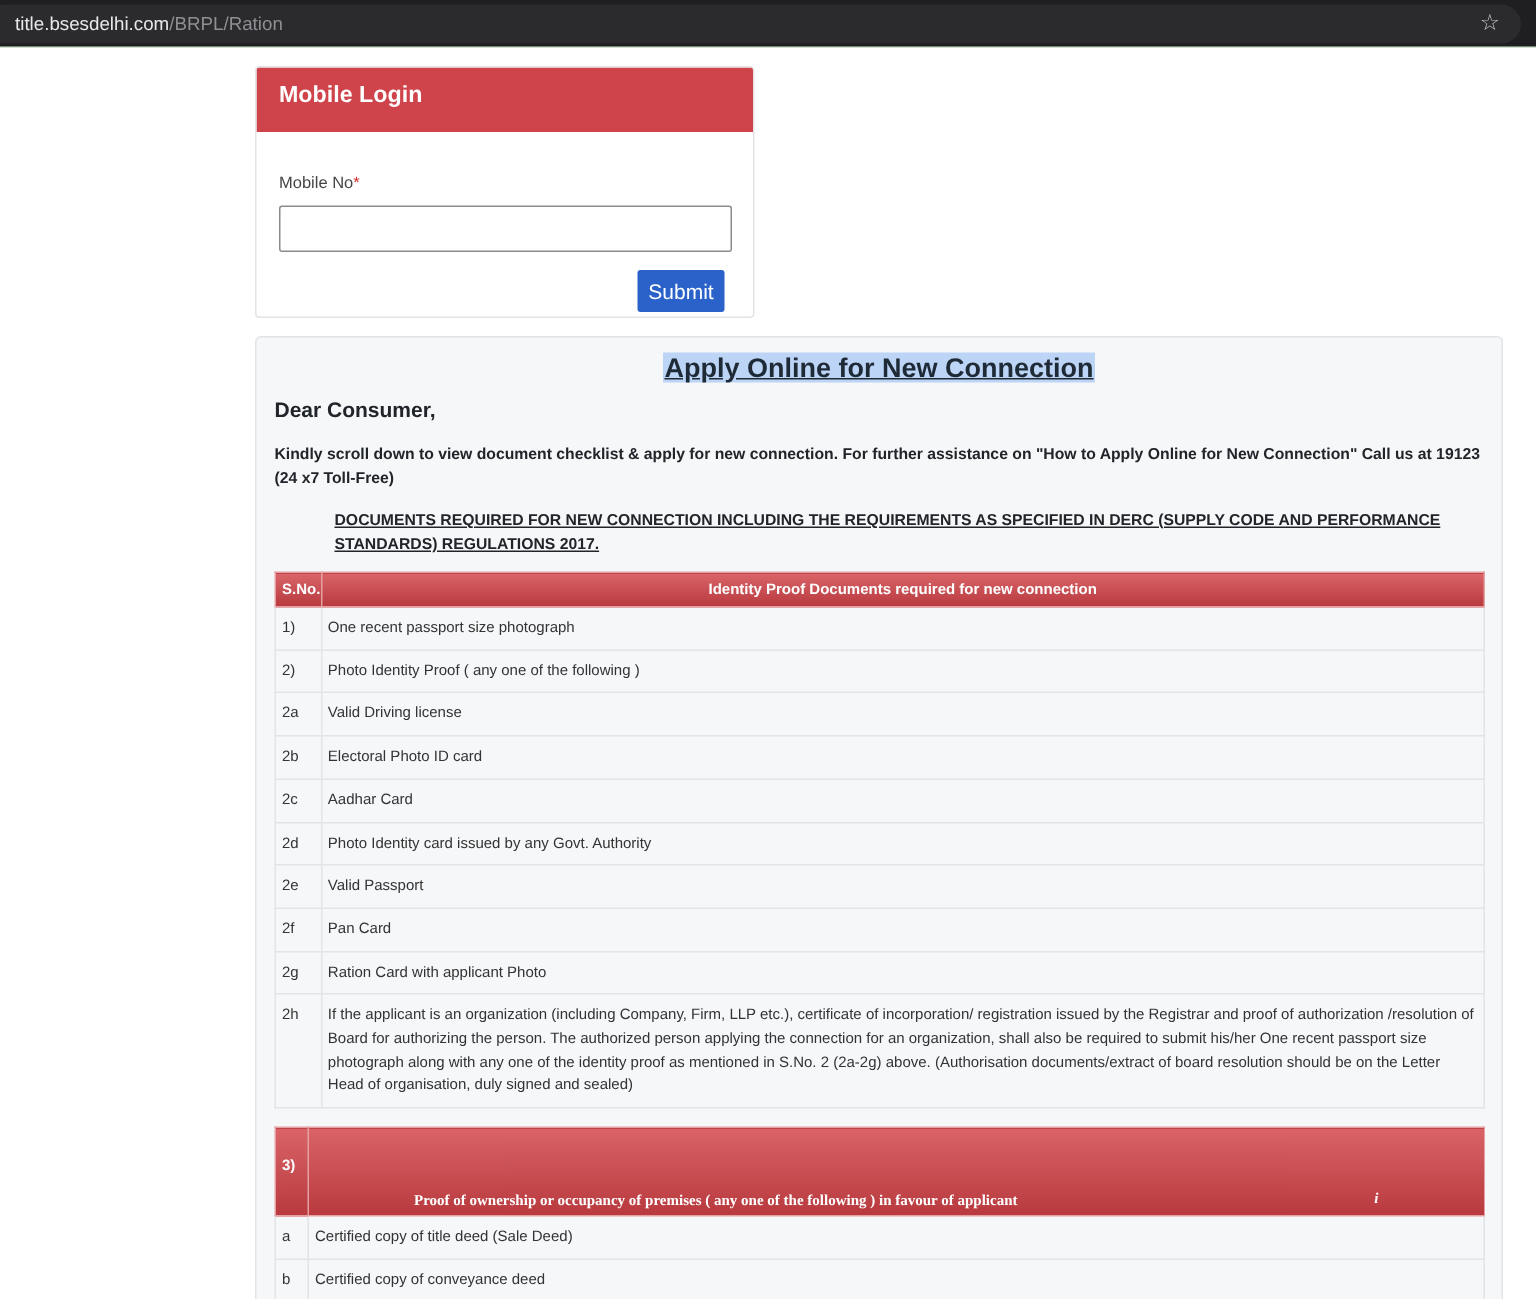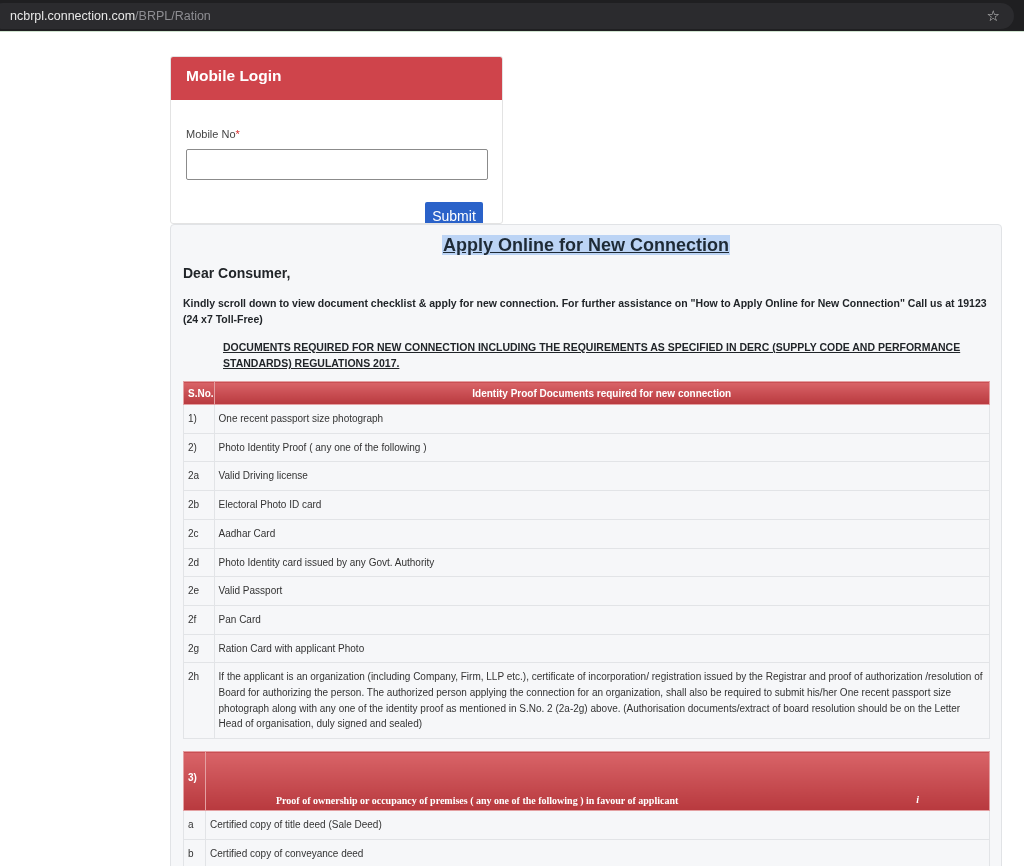--- a/index.html
+++ b/index.html
@@ -4,27 +4,27 @@
   <style>
     * { box-sizing: border-box; margin: 0; padding: 0; }
     html, body { width: 1024px; height: 866px; overflow: hidden; background: #ffffff; font-family: "Liberation Sans", sans-serif; color: #212529; }
 
     .browser-bar { height: 32px; background: #1f1f21; display: flex; align-items: center; position: relative; border-bottom: 1px solid #cfe3cf; }
     .url-pill { position: absolute; left: -10px; right: 10px; top: 3px; height: 26px; background: #2b2b2e; border-radius: 13px; display: flex; align-items: center; padding-left: 20px; }
     .url-host { color: #e8e8e8; font-size: 12.5px; }
     .url-path { color: #8e8e93; font-size: 12.5px; }
     .star-icon { position: absolute; right: 14px; top: 5px; color: #c8c8c8; font-size: 15px; line-height: 16px; }
 
-    .login-card { position: absolute; left: 170px; top: 56px; width: 333px; height: 168px; border: 1px solid #e3e3e3; border-radius: 3px; background: #fff; overflow: hidden; }
+    .login-card { position: absolute; left: 170px; top: 44px; width: 333px; height: 168px; border: 1px solid #e3e3e3; border-radius: 3px; background: #fff; overflow: hidden; }
     .login-header { height: 43px; background: #cf444b; color: #fff; font-weight: bold; font-size: 15.5px; padding: 10px 0 0 15px; }
     .login-body { padding: 24px 15px 0 15px; }
     .field-label { font-size: 11px; color: #444; }
     .required-star { color: #d62d2d; }
     .mobile-input { display: block; margin-top: 7px; width: 302px; height: 31px; border: 1px solid #8b8b8b; border-radius: 2px; background: #fff; font-size: 13px; padding: 0 6px; }
-    .submit-row { display: flex; justify-content: flex-end; margin-top: 22px; padding-right: 4px; }
+    .submit-row { display: flex; justify-content: flex-end; margin-top: 12px; padding-right: 4px; }
     .submit-btn { background: #2a62c9; color: #fff; border: none; border-radius: 2px; height: 28px; width: 58px; font-size: 14px; font-family: "Liberation Sans", sans-serif; }
 
     .info-panel { position: absolute; left: 170px; top: 224px; width: 832px; height: 660px; background: #f6f7f9; border: 1px solid #e1e3e6; border-radius: 4px; padding: 10px 12px 0 12px; }
     .panel-title { text-align: center; font-size: 18px; font-weight: bold; color: #1e2a36; }
     .panel-title span { background: #bcd4f5; text-decoration: underline; padding: 0 1px; }
     .greeting { font-size: 14px; font-weight: bold; margin-top: 9px; }
     .intro { font-size: 10.5px; font-weight: bold; margin-top: 14px; line-height: 16px; }
     .docs-heading { font-size: 10.5px; font-weight: bold; text-decoration: underline; margin-top: 12px; line-height: 16px; margin-left: 40px; }
 
     table { border-collapse: collapse; width: 807px; font-size: 10px; }
@@ -37,21 +37,21 @@
     .own-table .sno-col { width: 22px; vertical-align: top; padding-top: 20px; }
     .own-title { vertical-align: bottom; padding-bottom: 4px; position: relative; text-align: left; padding-left: 70px; font-family: Liberation Serif, serif; }
     .own-info-icon { position: absolute; right: 70px; bottom: 5px; font-style: italic; }
     .own-table td.sno { width: 22px; }
   </style>
 </head>
 <body>
 
 <div class="browser-bar">
   <div class="url-pill">
-    <span class="url-host">ncbrpl.connection.com</span>
+    <span class="url-host">title.bsesdelhi.com</span>
       <span class="url-path">/BRPL/Ration</span>
     <span class="star-icon">☆</span>
   </div>
 </div>
 
 <div class="login-card">
   <div class="login-header">Mobile Login</div>
   <div class="login-body">
     <label class="field-label"><span>Mobile No</span><span class="required-star">*</span></label>
     <input class="mobile-input" type="text" placeholder="" style="">

